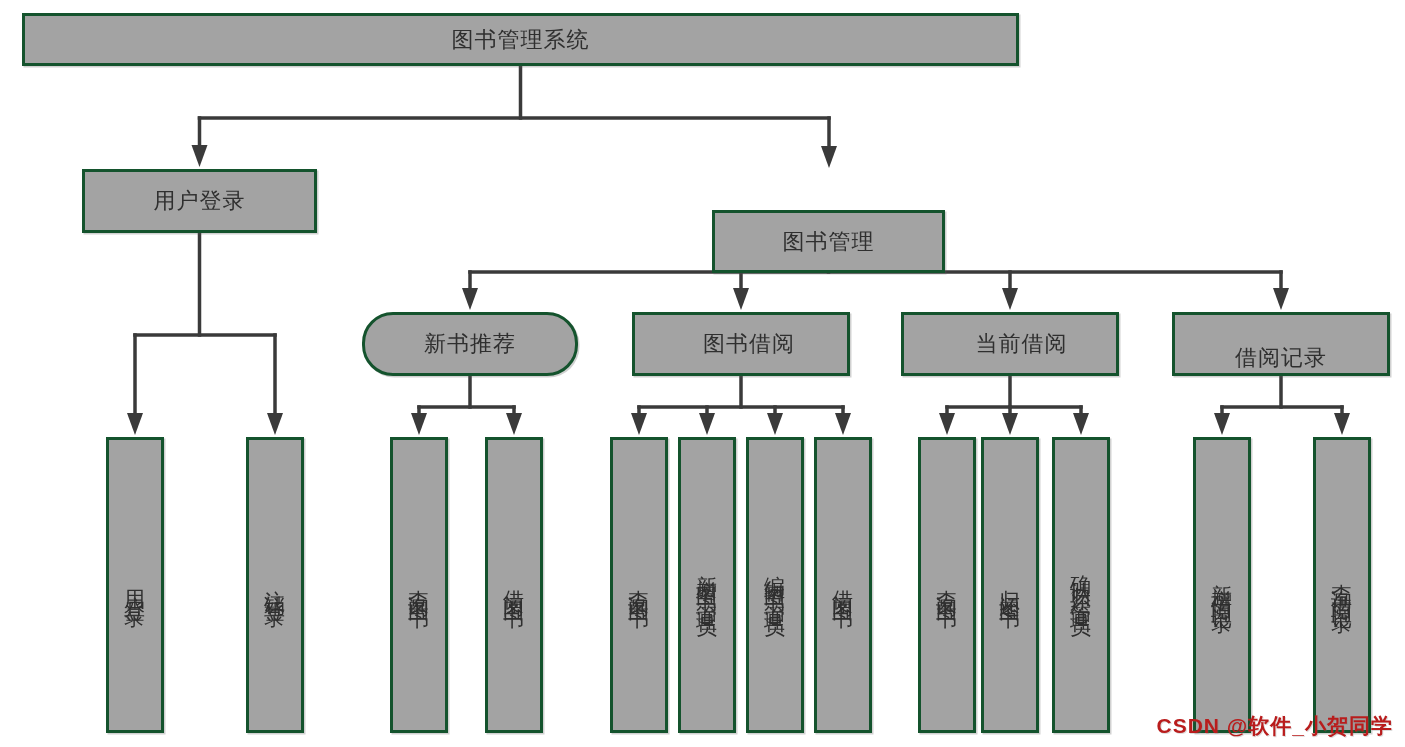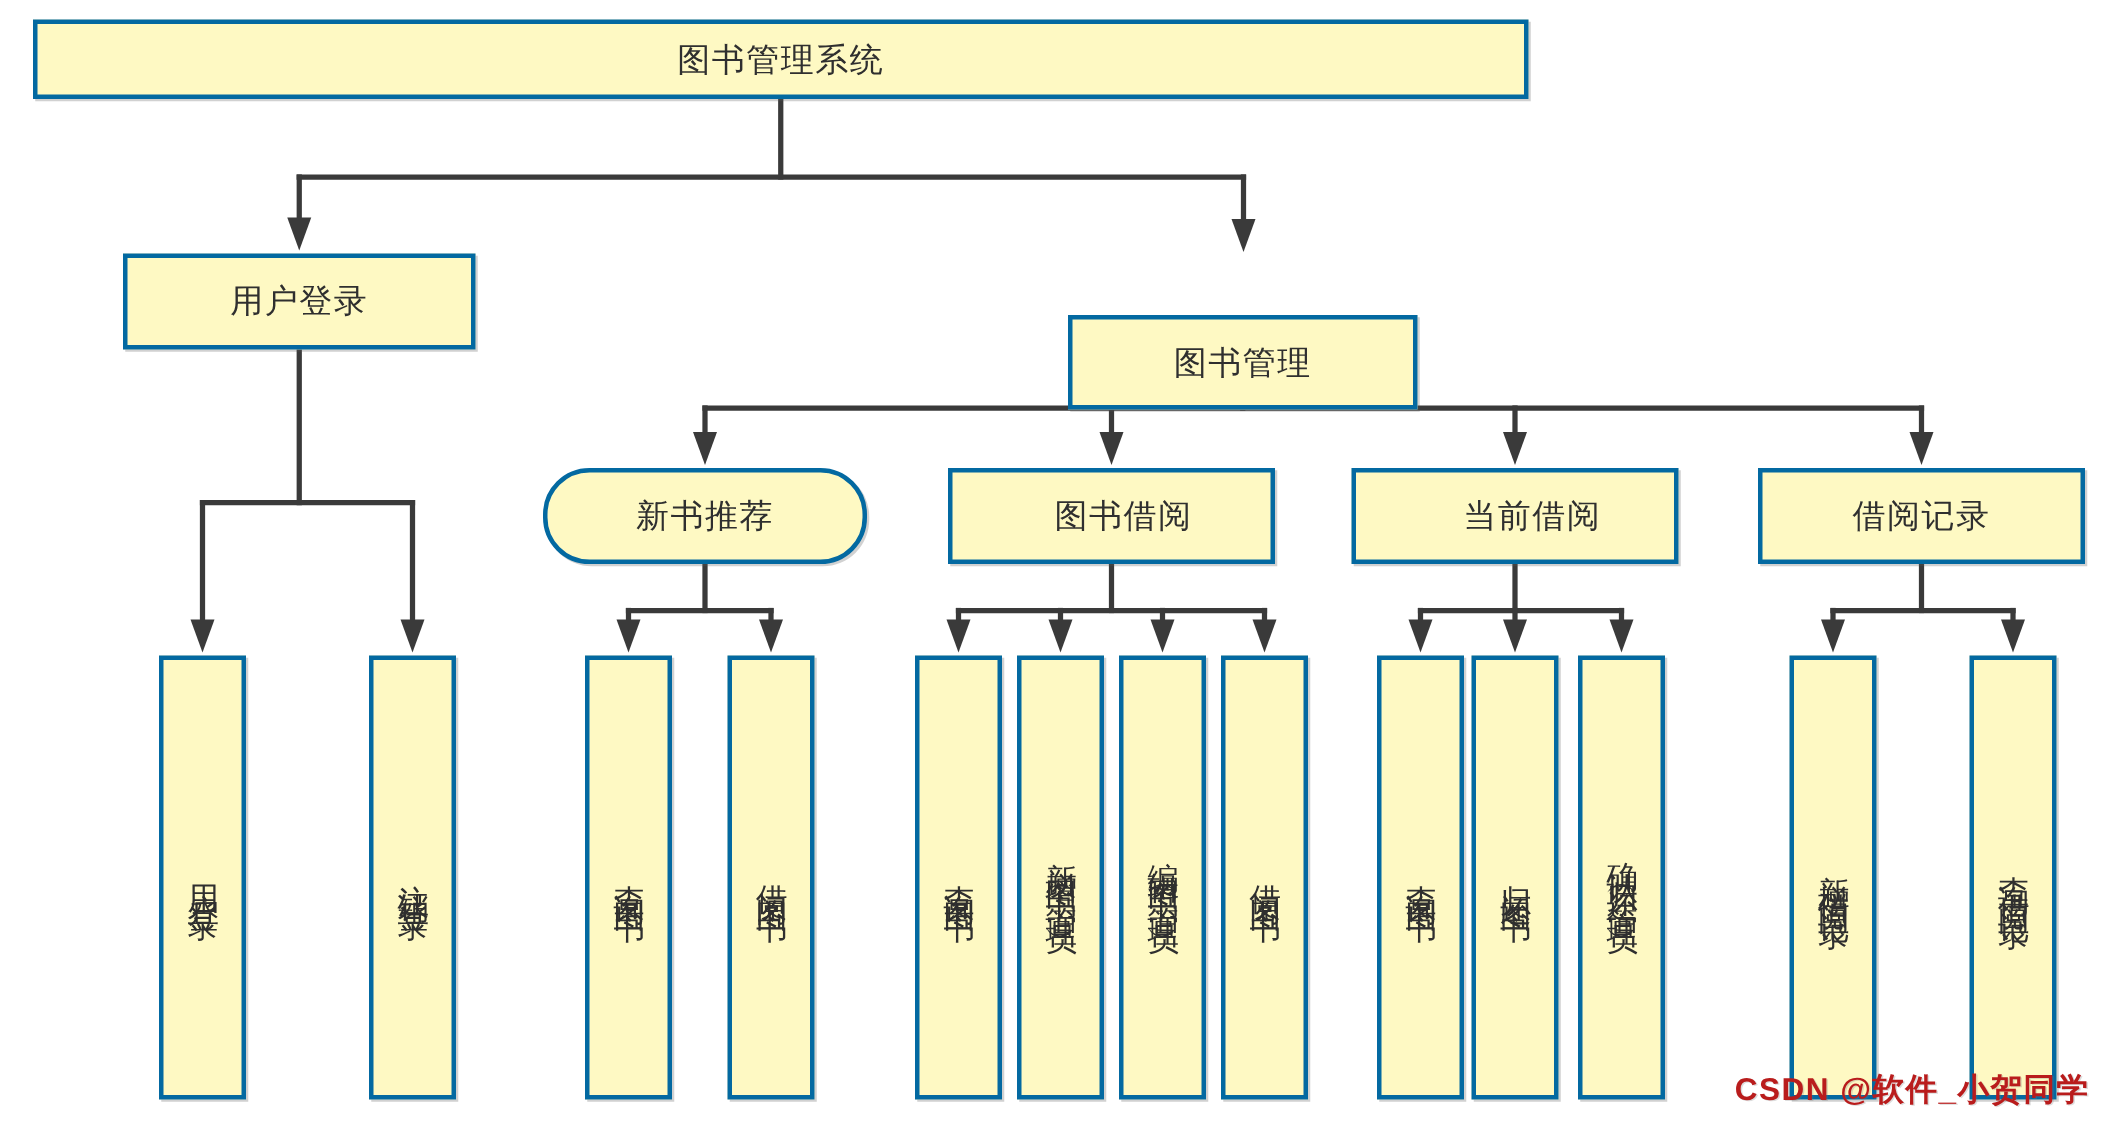--- a/index.html
+++ b/index.html
@@ -9,22 +9,22 @@
     height: 747px;
     background: #ffffff;
     font-family: "Liberation Sans", "DejaVu Sans", sans-serif;
     color: #2f2f2f;
     overflow: hidden;
   }
   .wires { position: absolute; left: 0; top: 0; width: 1405px; height: 747px; }
   .node {
     position: absolute;
     box-sizing: border-box;
-    border: 3px solid #0369a1;
-    background: #fef9c3;
+    border: 3px solid #14532d;
+    background: #a3a3a3;
     display: flex;
     align-items: center;
     justify-content: center;
     box-shadow: 1.5px 1.5px 0 rgba(90,90,90,0.28);
   }
   .node .hlabel {
     font-size: 22px;
     letter-spacing: 1px;
     white-space: nowrap;
   }
@@ -36,21 +36,21 @@
     line-height: 1;
     white-space: nowrap;
   }
   
   .n-root   { left: 22px;   top: 13px;  width: 997px; height: 53px; }
   .n-login  { left: 82px;   top: 169px; width: 235px; height: 64px; }
   .n-mgmt   { left: 712px;  top: 170px; width: 233px; height: 63px; margin-top: 40px; }
   .n-rec    { left: 362px;  top: 312px; width: 216px; height: 64px; border-radius: 31px; }
   .n-borrow { left: 632px;  top: 312px; width: 218px; height: 64px; padding-left: 16px; }
   .n-cur    { left: 901px;  top: 312px; width: 218px; height: 64px; padding-left: 23px; }
-  .n-rect   { left: 1172px; top: 312px; width: 218px; height: 64px; }
+  .n-rect   { left: 1172px; top: 312px; width: 218px; height: 64px; align-items: flex-end; }
   .leaf { top: 437px; width: 58px; height: 296px; }
   .lf-0  { left: 106px; }
   .lf-1  { left: 246px; }
   .lf-2  { left: 390px; }
   .lf-3  { left: 485px; }
   .lf-4  { left: 610px; }
   .lf-5  { left: 678px; }
   .lf-6  { left: 746px; }
   .lf-7  { left: 814px; }
   .lf-8  { left: 918px; }

